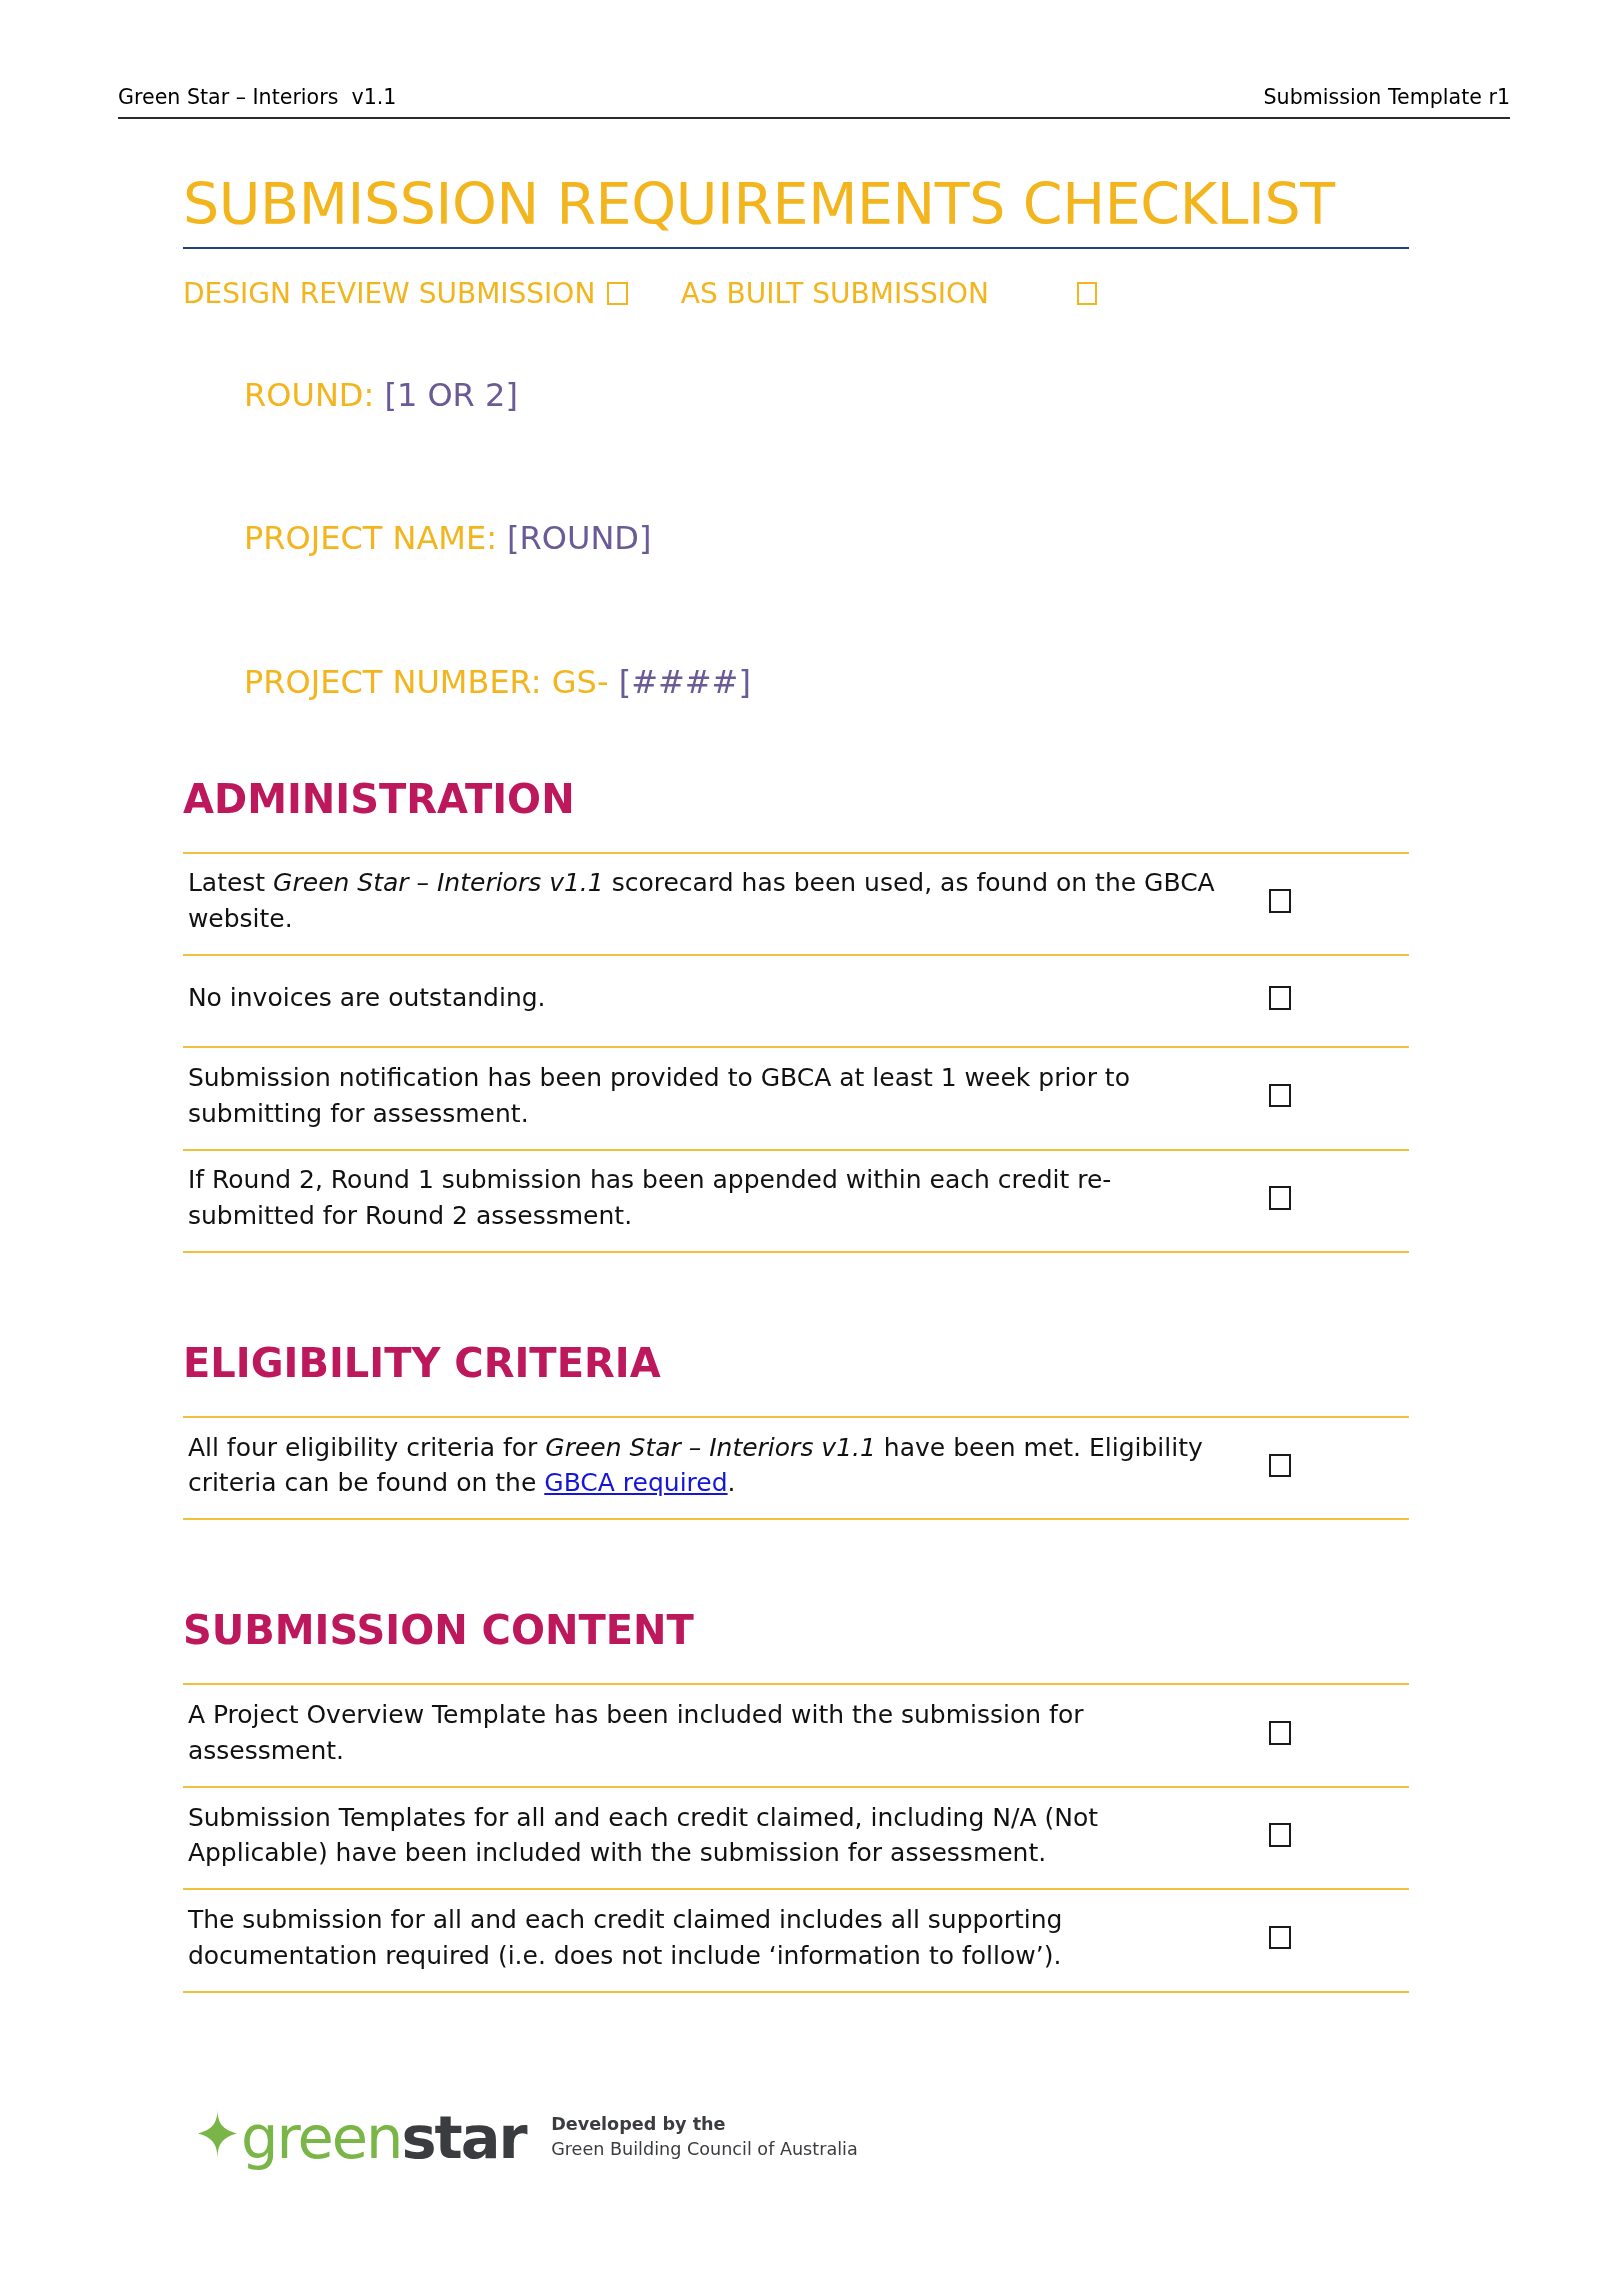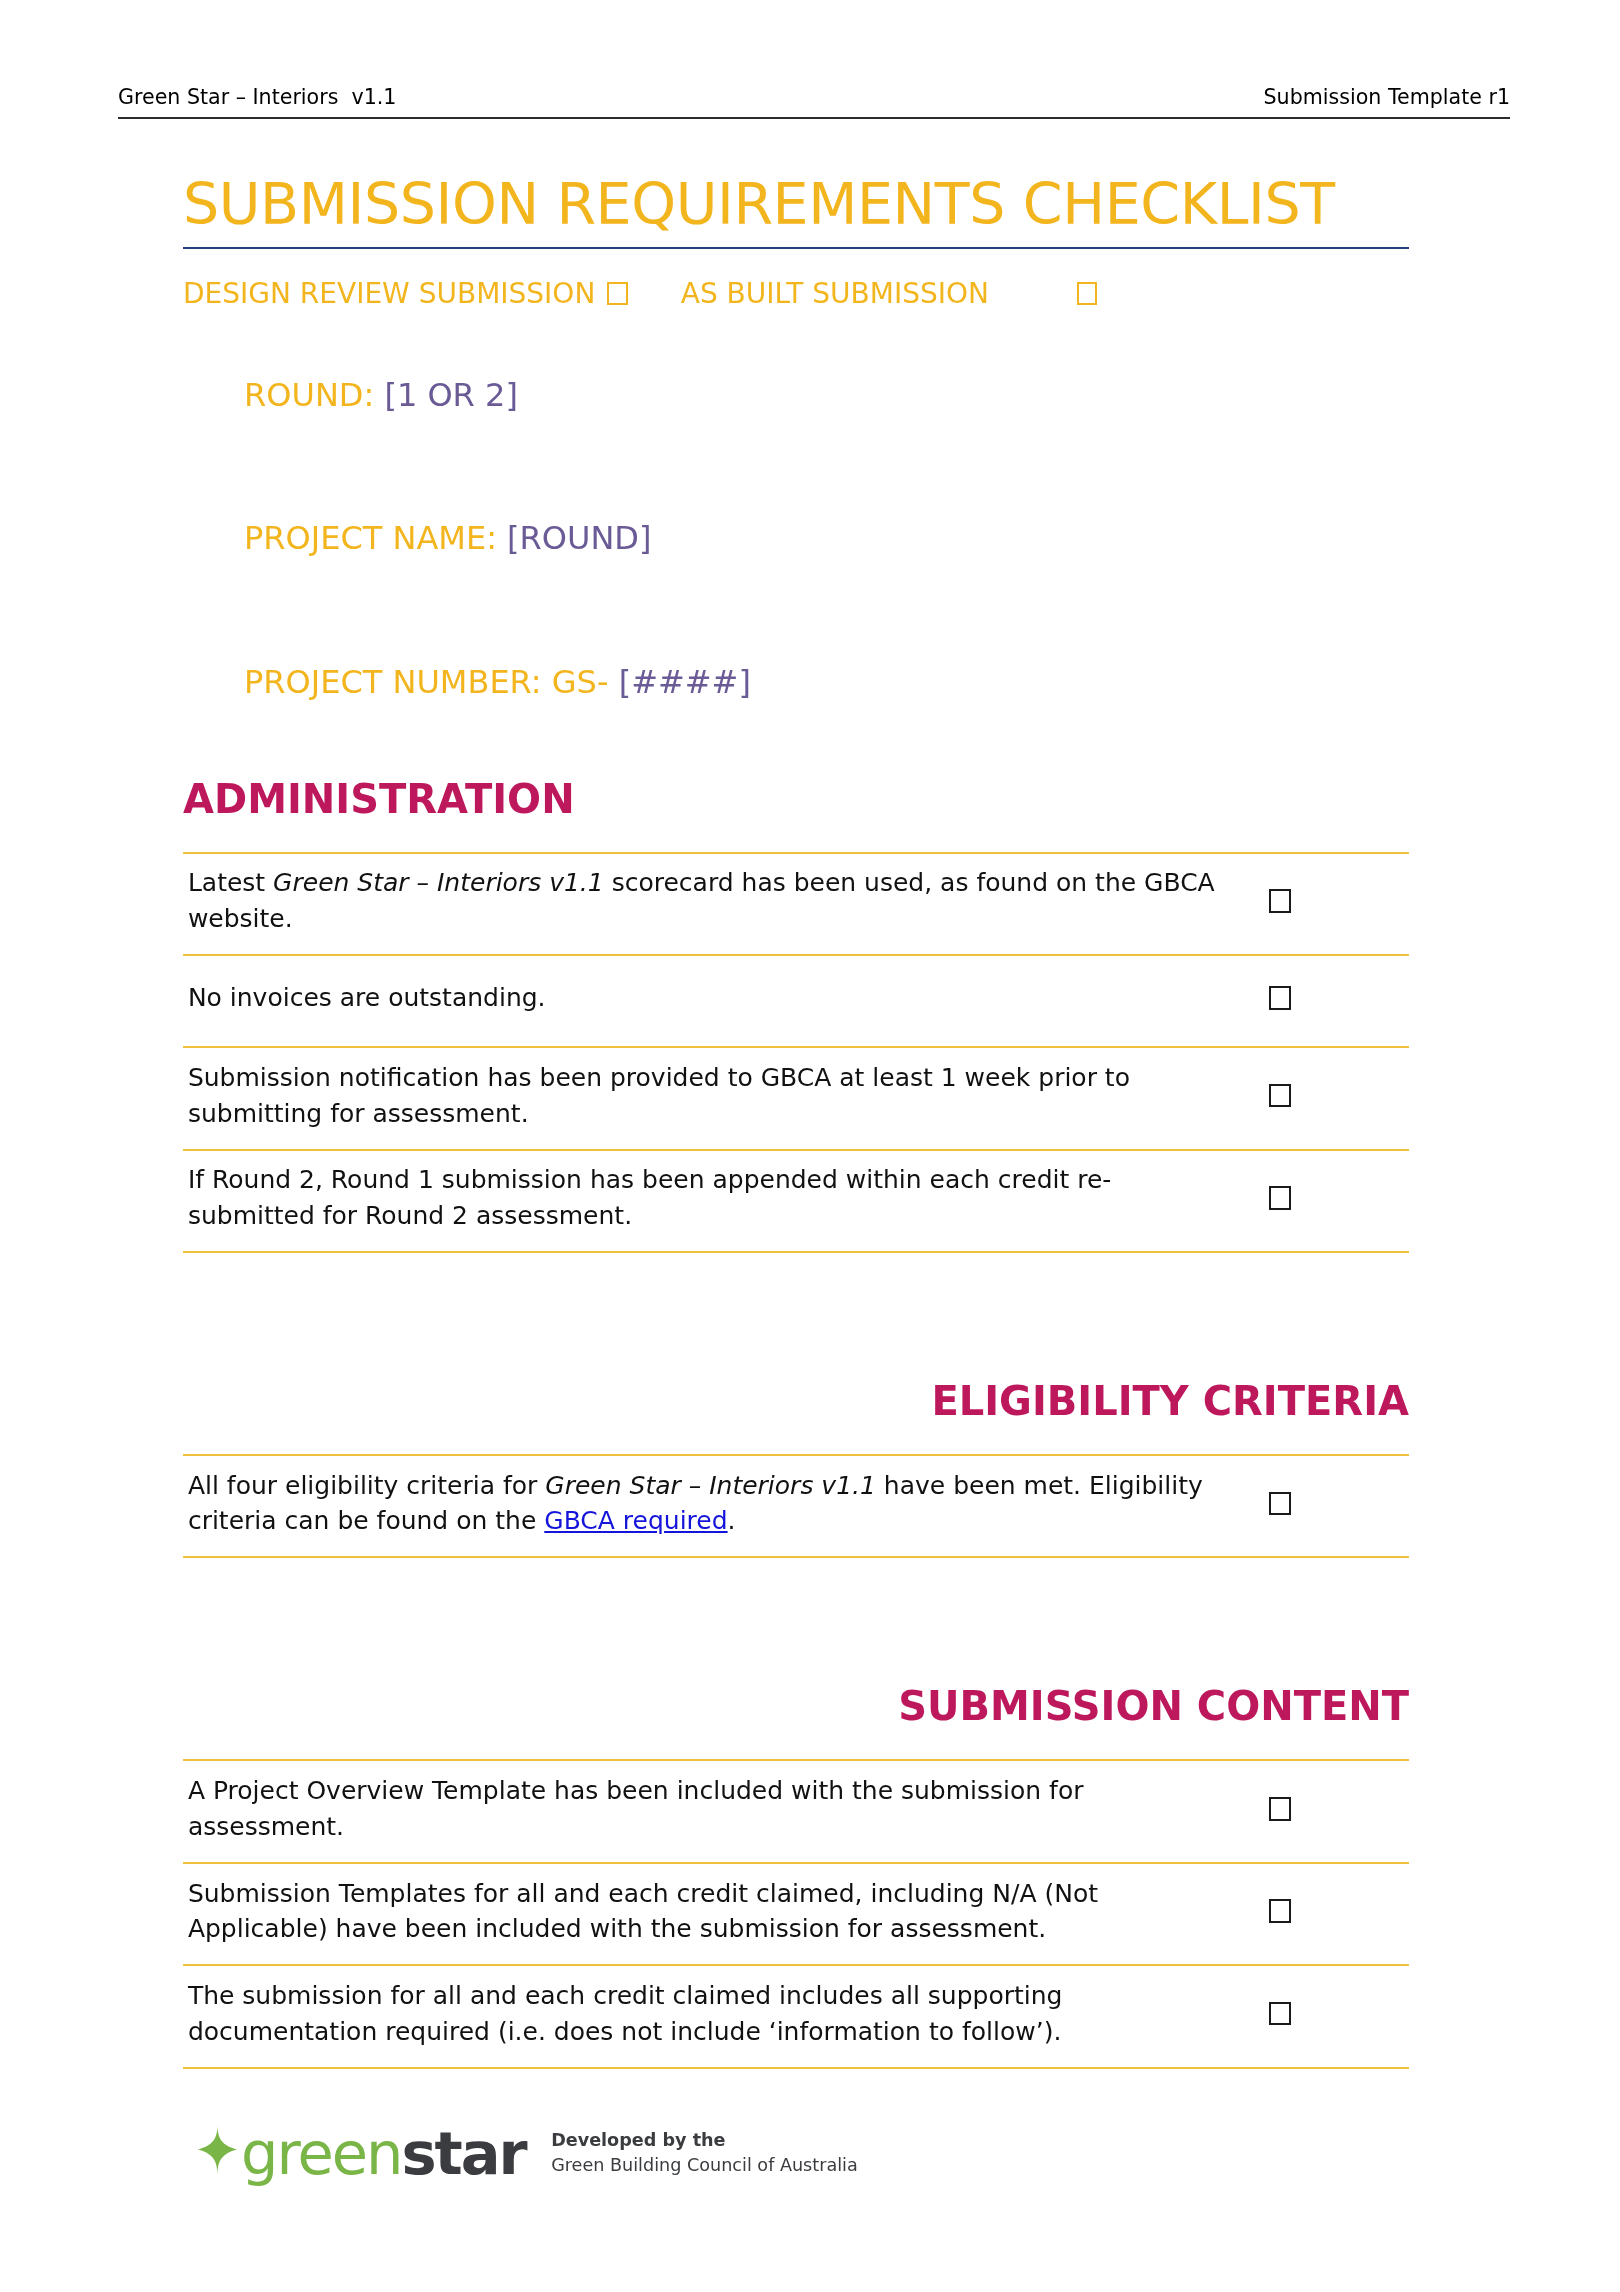--- a/index.html
+++ b/index.html
@@ -95,21 +95,21 @@
 
   
   .section-heading {
     font-size: 40px;
     color: #be185d;
     font-weight: 700;
     line-height: 1.2;
     margin: 0;
   }
   .sec-admin   { margin-top: 33px; }
-  .sec-spaced  { margin-top: 61px; text-align: right; }
+  .sec-spaced  { margin-top: 23px; }
 
   
   .check-table {
     margin-top: 29px;
     border-top: 2.2px solid #F0C13C;
   }
   .check-row {
     display: flex;
     align-items: center;
     border-bottom: 2.2px solid #F0C13C;
@@ -148,21 +148,20 @@
   
   .tail-space { height: 63px; }
 
   
   .footer-logo {
     position: absolute;
     left: 192px;
     top: 2105px;
     display: flex;
     align-items: center;
-    margin-top: 16px;
   }
   .logo-mark {
     width: 47px;
     height: 51px;
     margin-right: 2px;
     flex: 0 0 auto;
   }
   .logo-word {
     font-size: 59px;
     line-height: 1;

